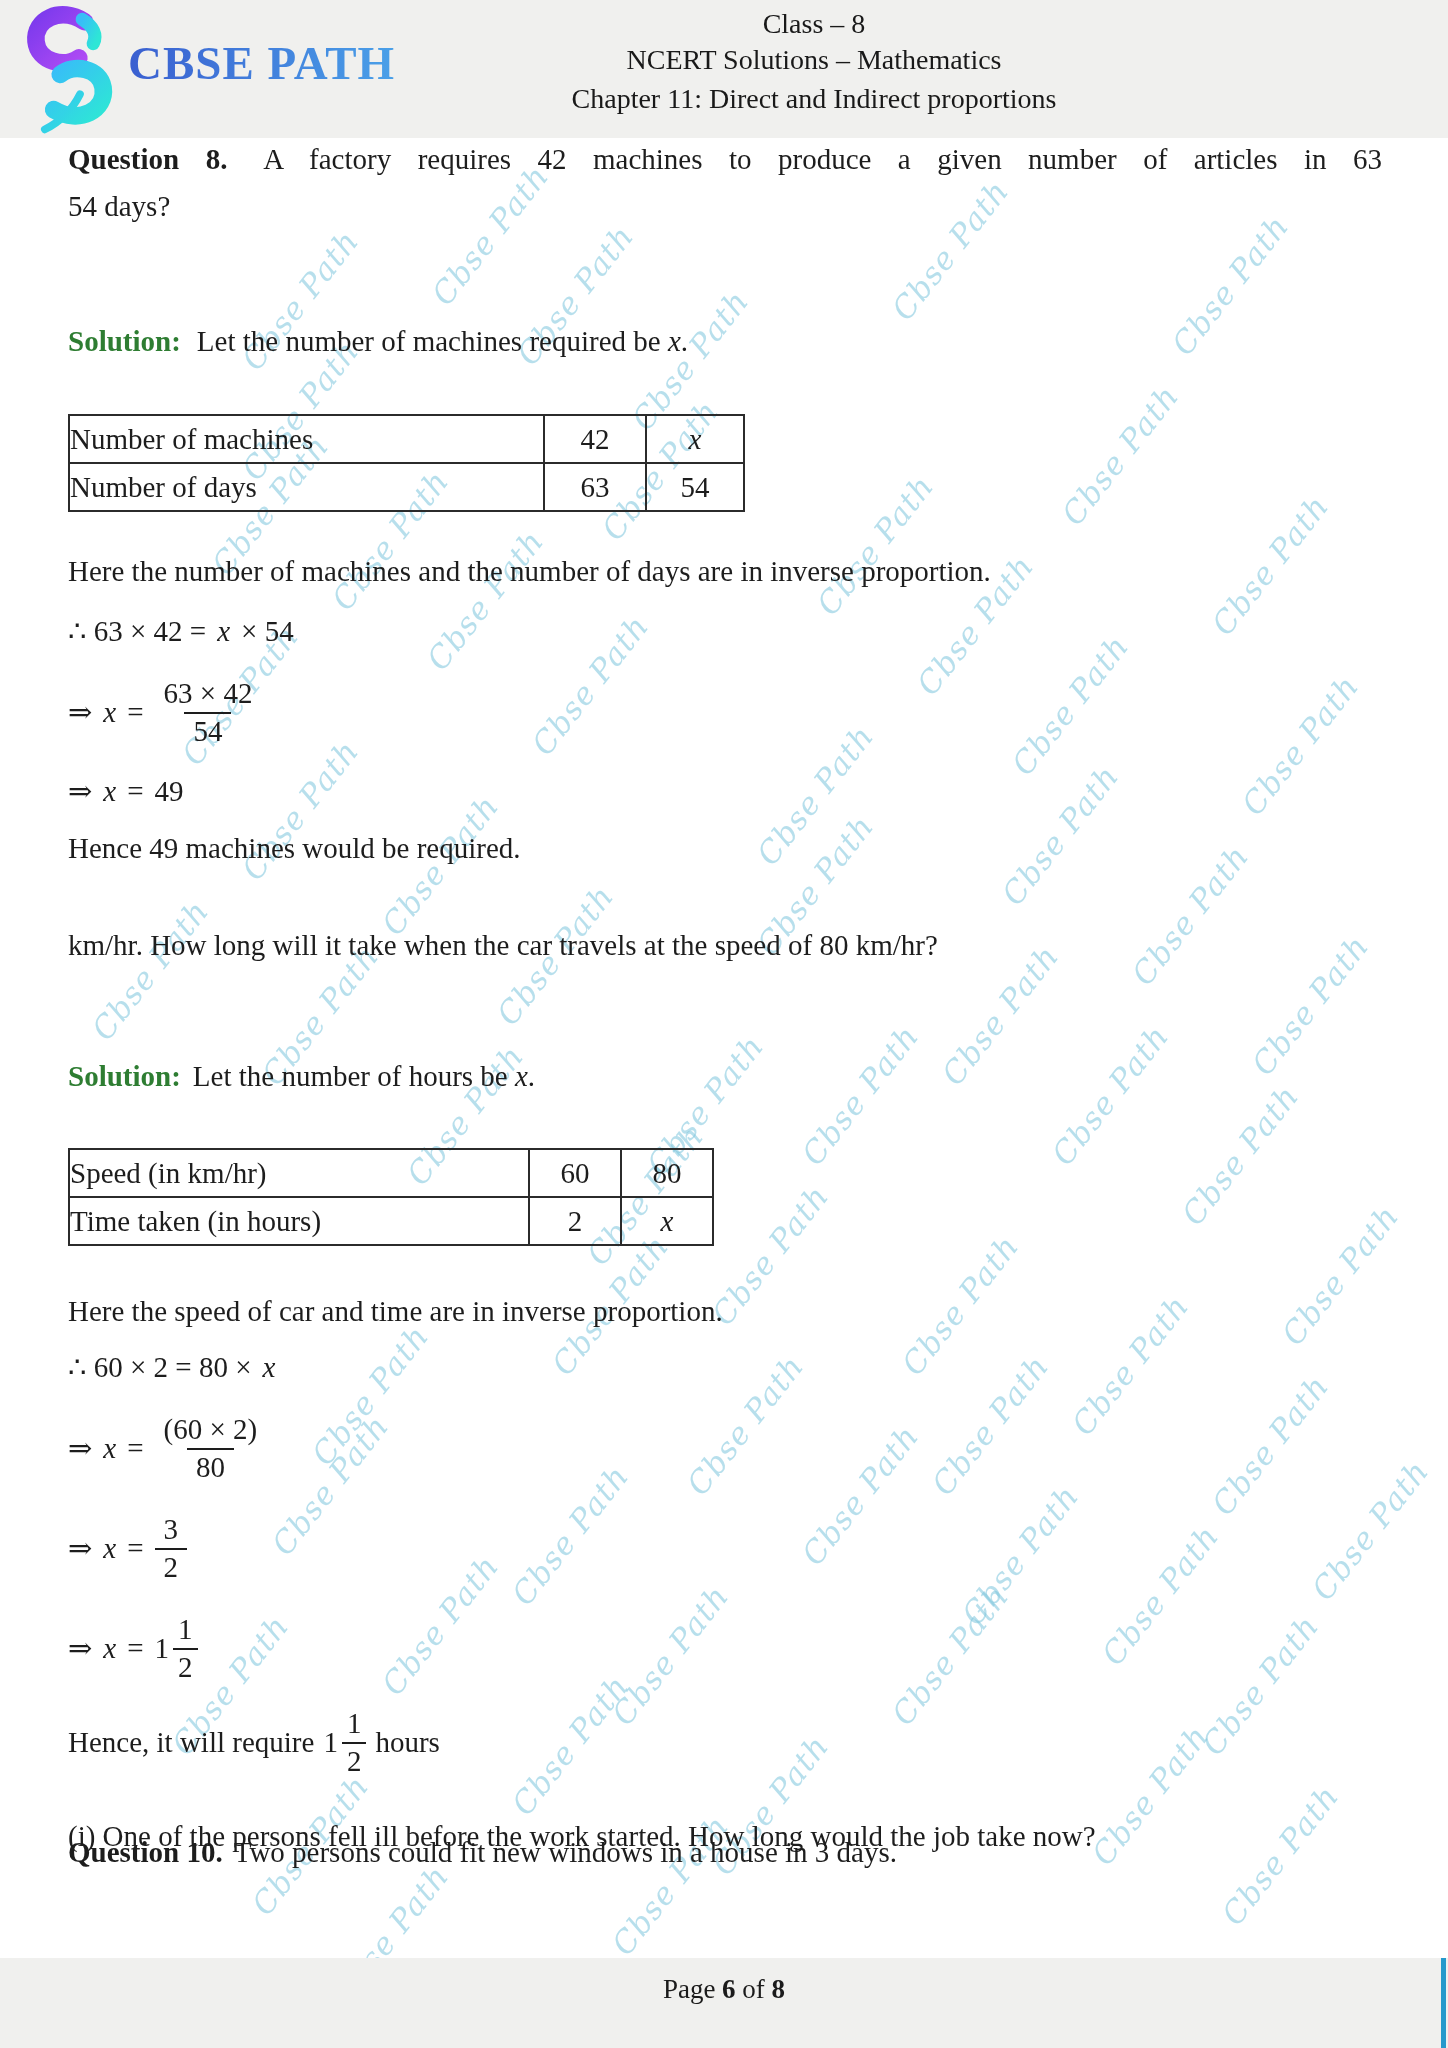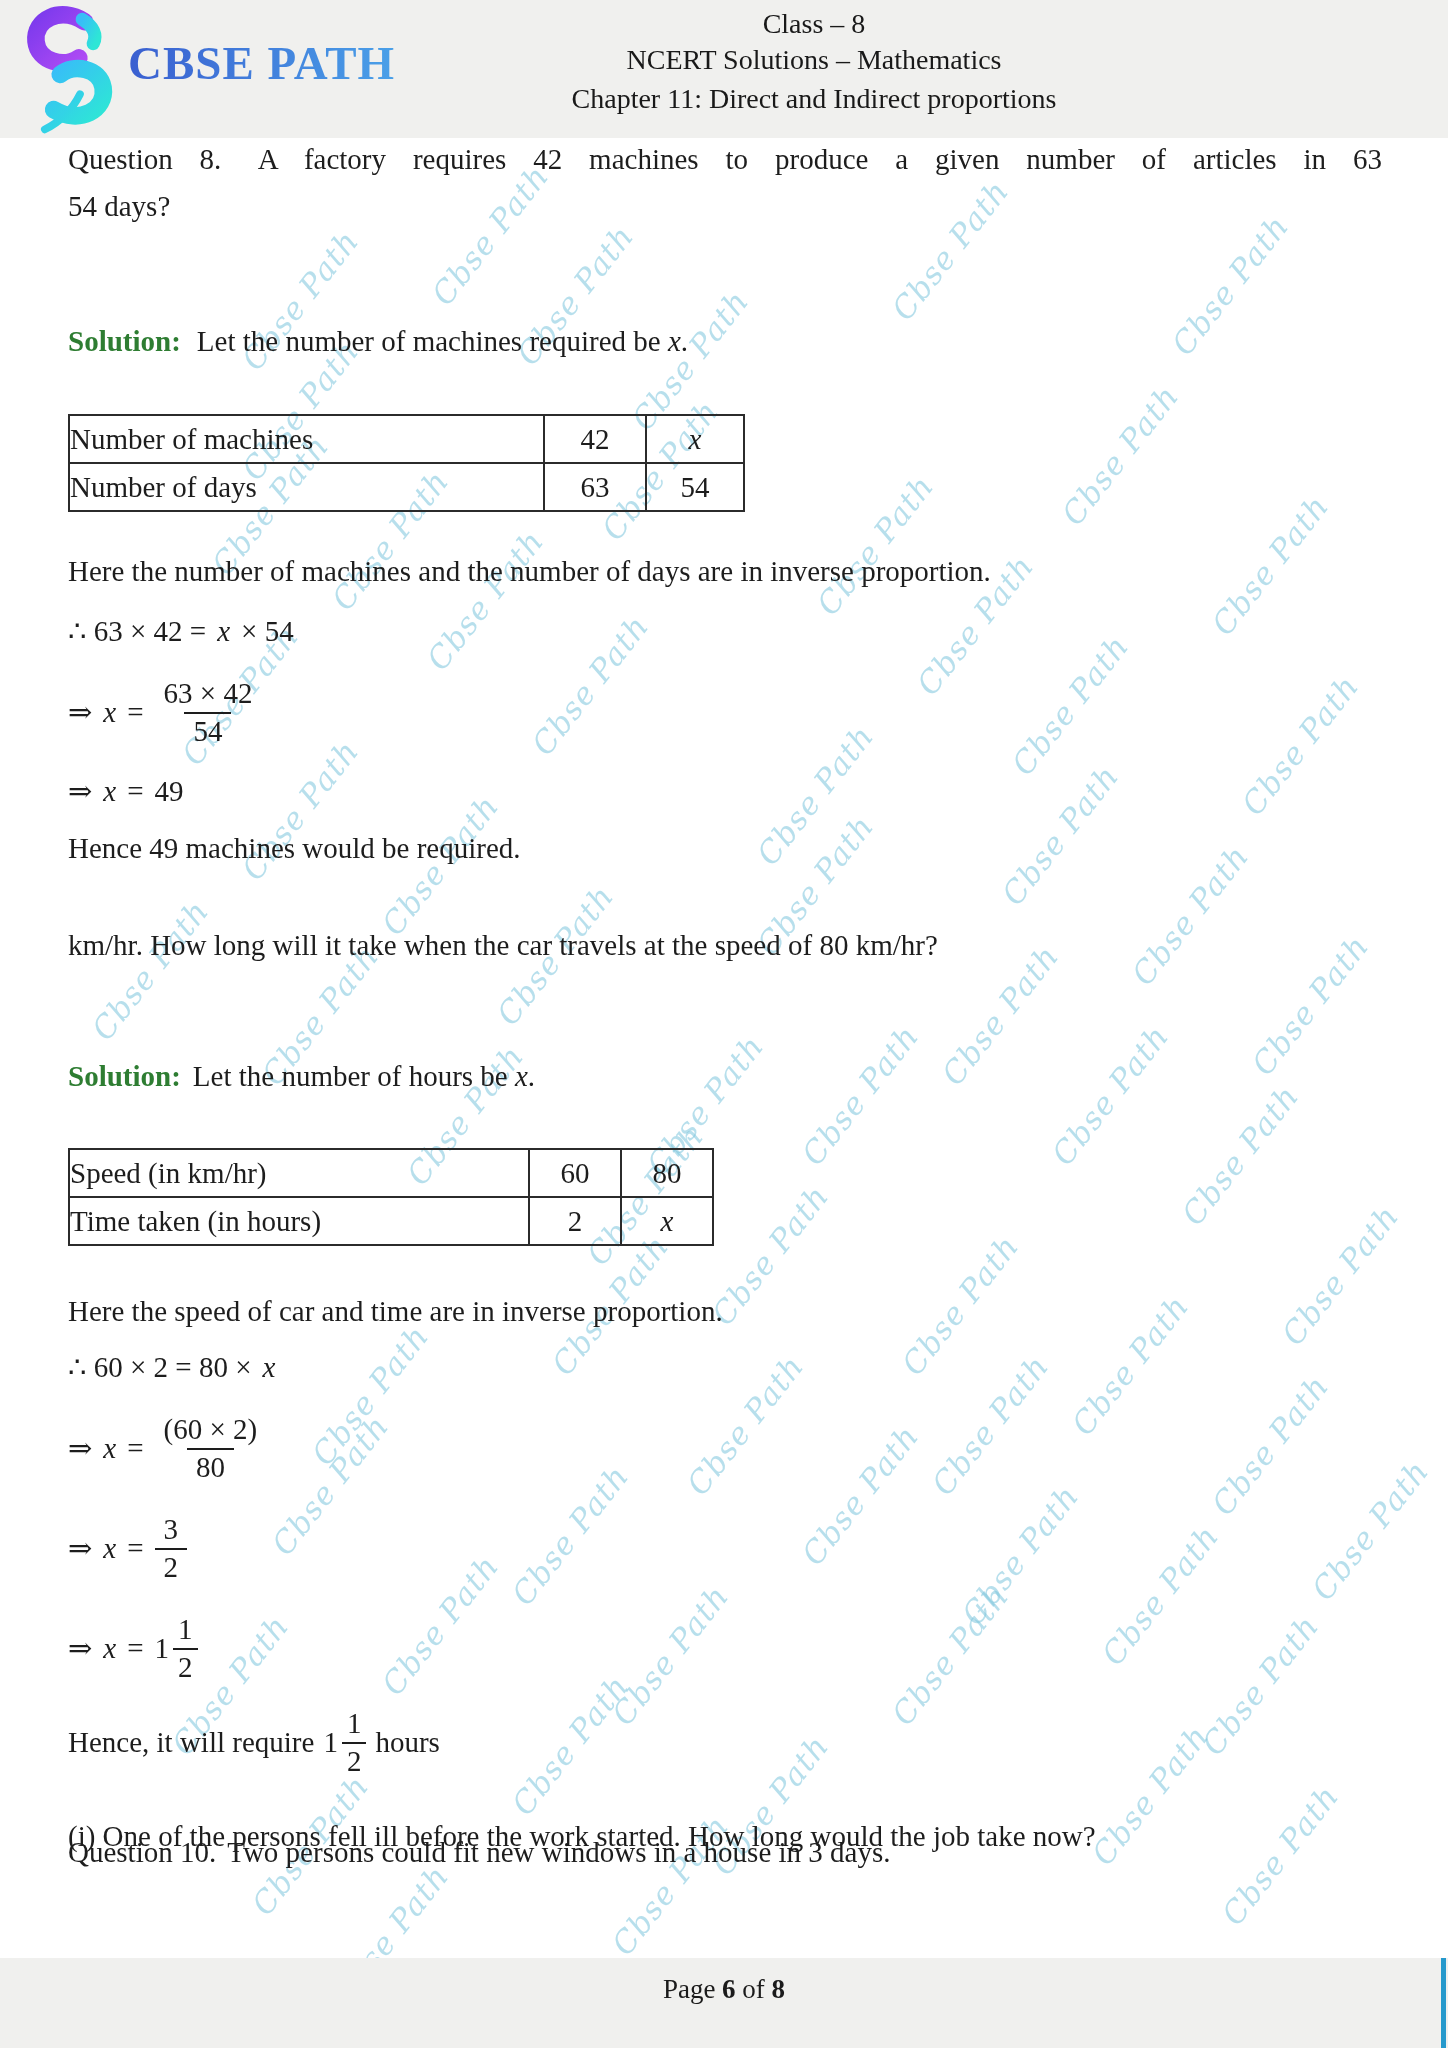--- a/index.html
+++ b/index.html
@@ -16,21 +16,21 @@
   .ht3{margin-top:3px;}
   
   .wm-layer{position:absolute;inset:0;z-index:0;pointer-events:none;}
   .wm{position:absolute;transform:translate(-50%,-50%) rotate(-52deg);font-size:31px;font-style:italic;
       letter-spacing:1px;white-space:nowrap;font-family:"DejaVu Serif",serif;opacity:0.55;}
   
   .content{position:absolute;inset:0;z-index:1;}
   .pblock{position:absolute;left:68px;width:1314px;font-size:29px;line-height:47px;}
   .jline{text-align:justify;text-align-last:justify;}
   .pline{position:absolute;left:68px;width:1330px;font-size:29px;line-height:40px;white-space:nowrap;}
-  .qlabel{font-weight:normal;margin-right:11px;}
+  .qlabel{font-weight:bold;margin-right:11px;}
   .slabel{font-weight:bold;margin-right:16px;}
   .ital{font-style:italic;}
   
   .dtable{position:absolute;border-collapse:collapse;font-size:29px;}
   .dtable td{border:2.4px solid #2b2b2b;height:46px;padding:0;}
   .tlabel{padding-left:13px;}
   .tval{text-align:center;}
   
   .eqline{position:absolute;left:68px;display:flex;align-items:center;font-size:29px;gap:11px;white-space:nowrap;}
   .frac{display:inline-flex;flex-direction:column;align-items:center;}

